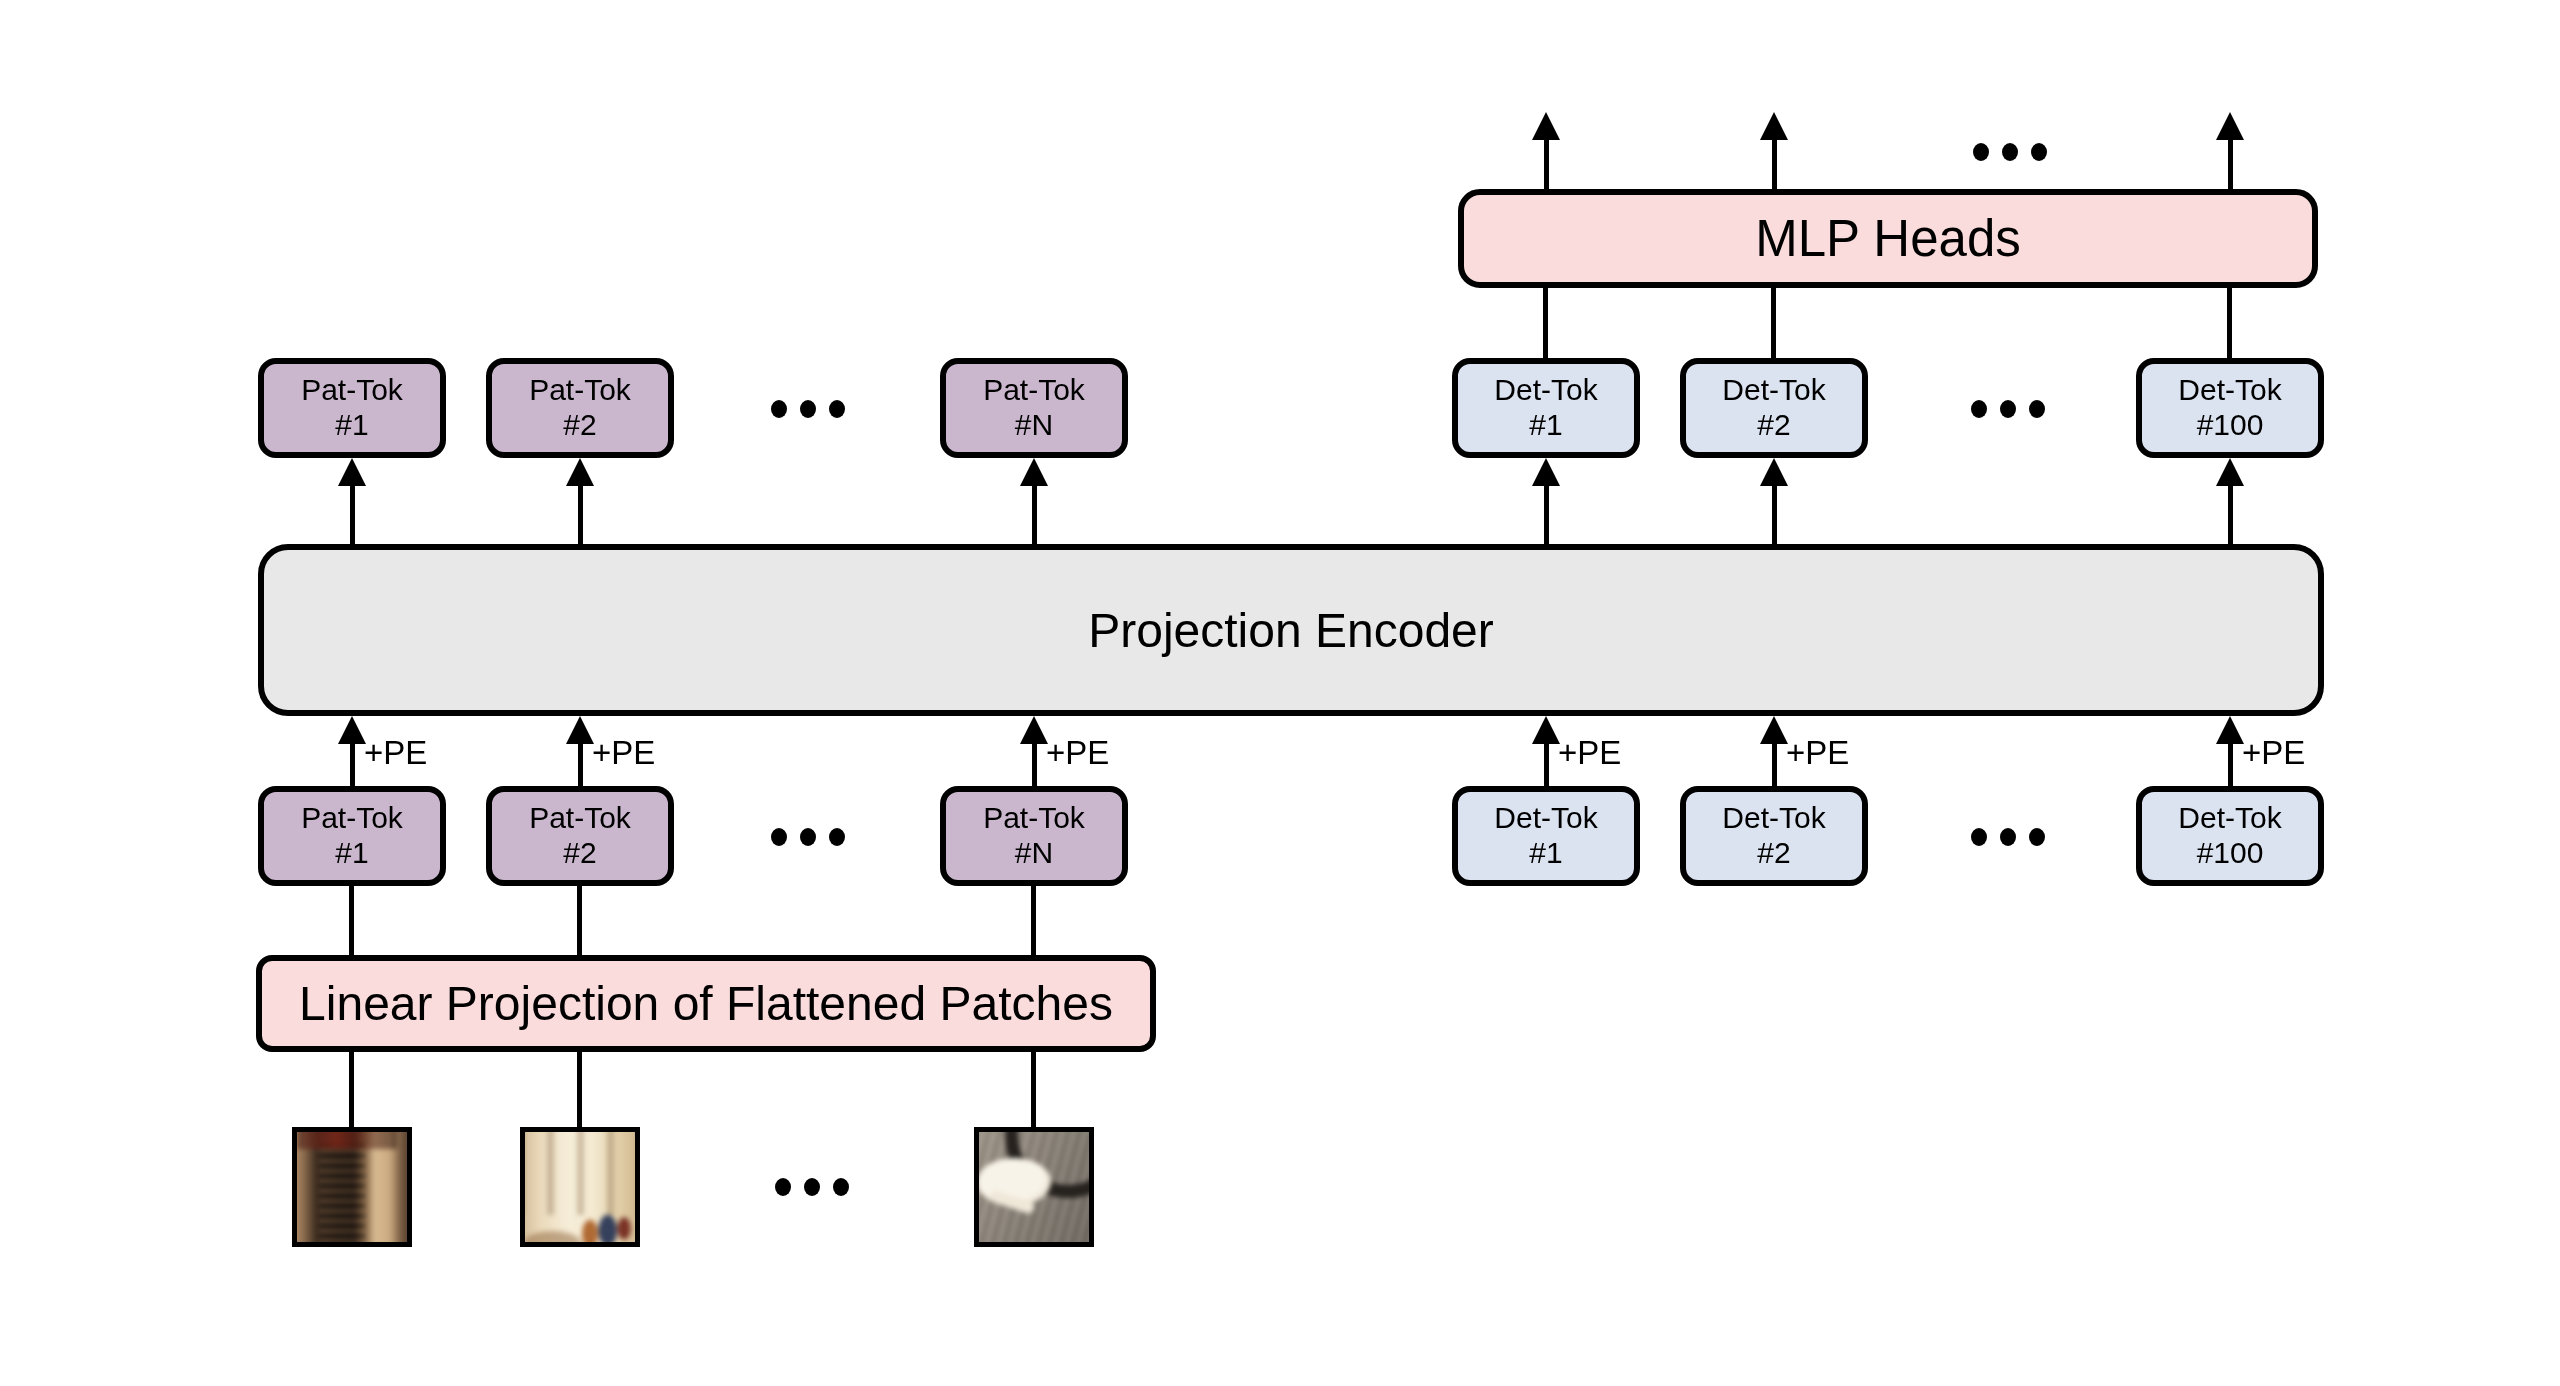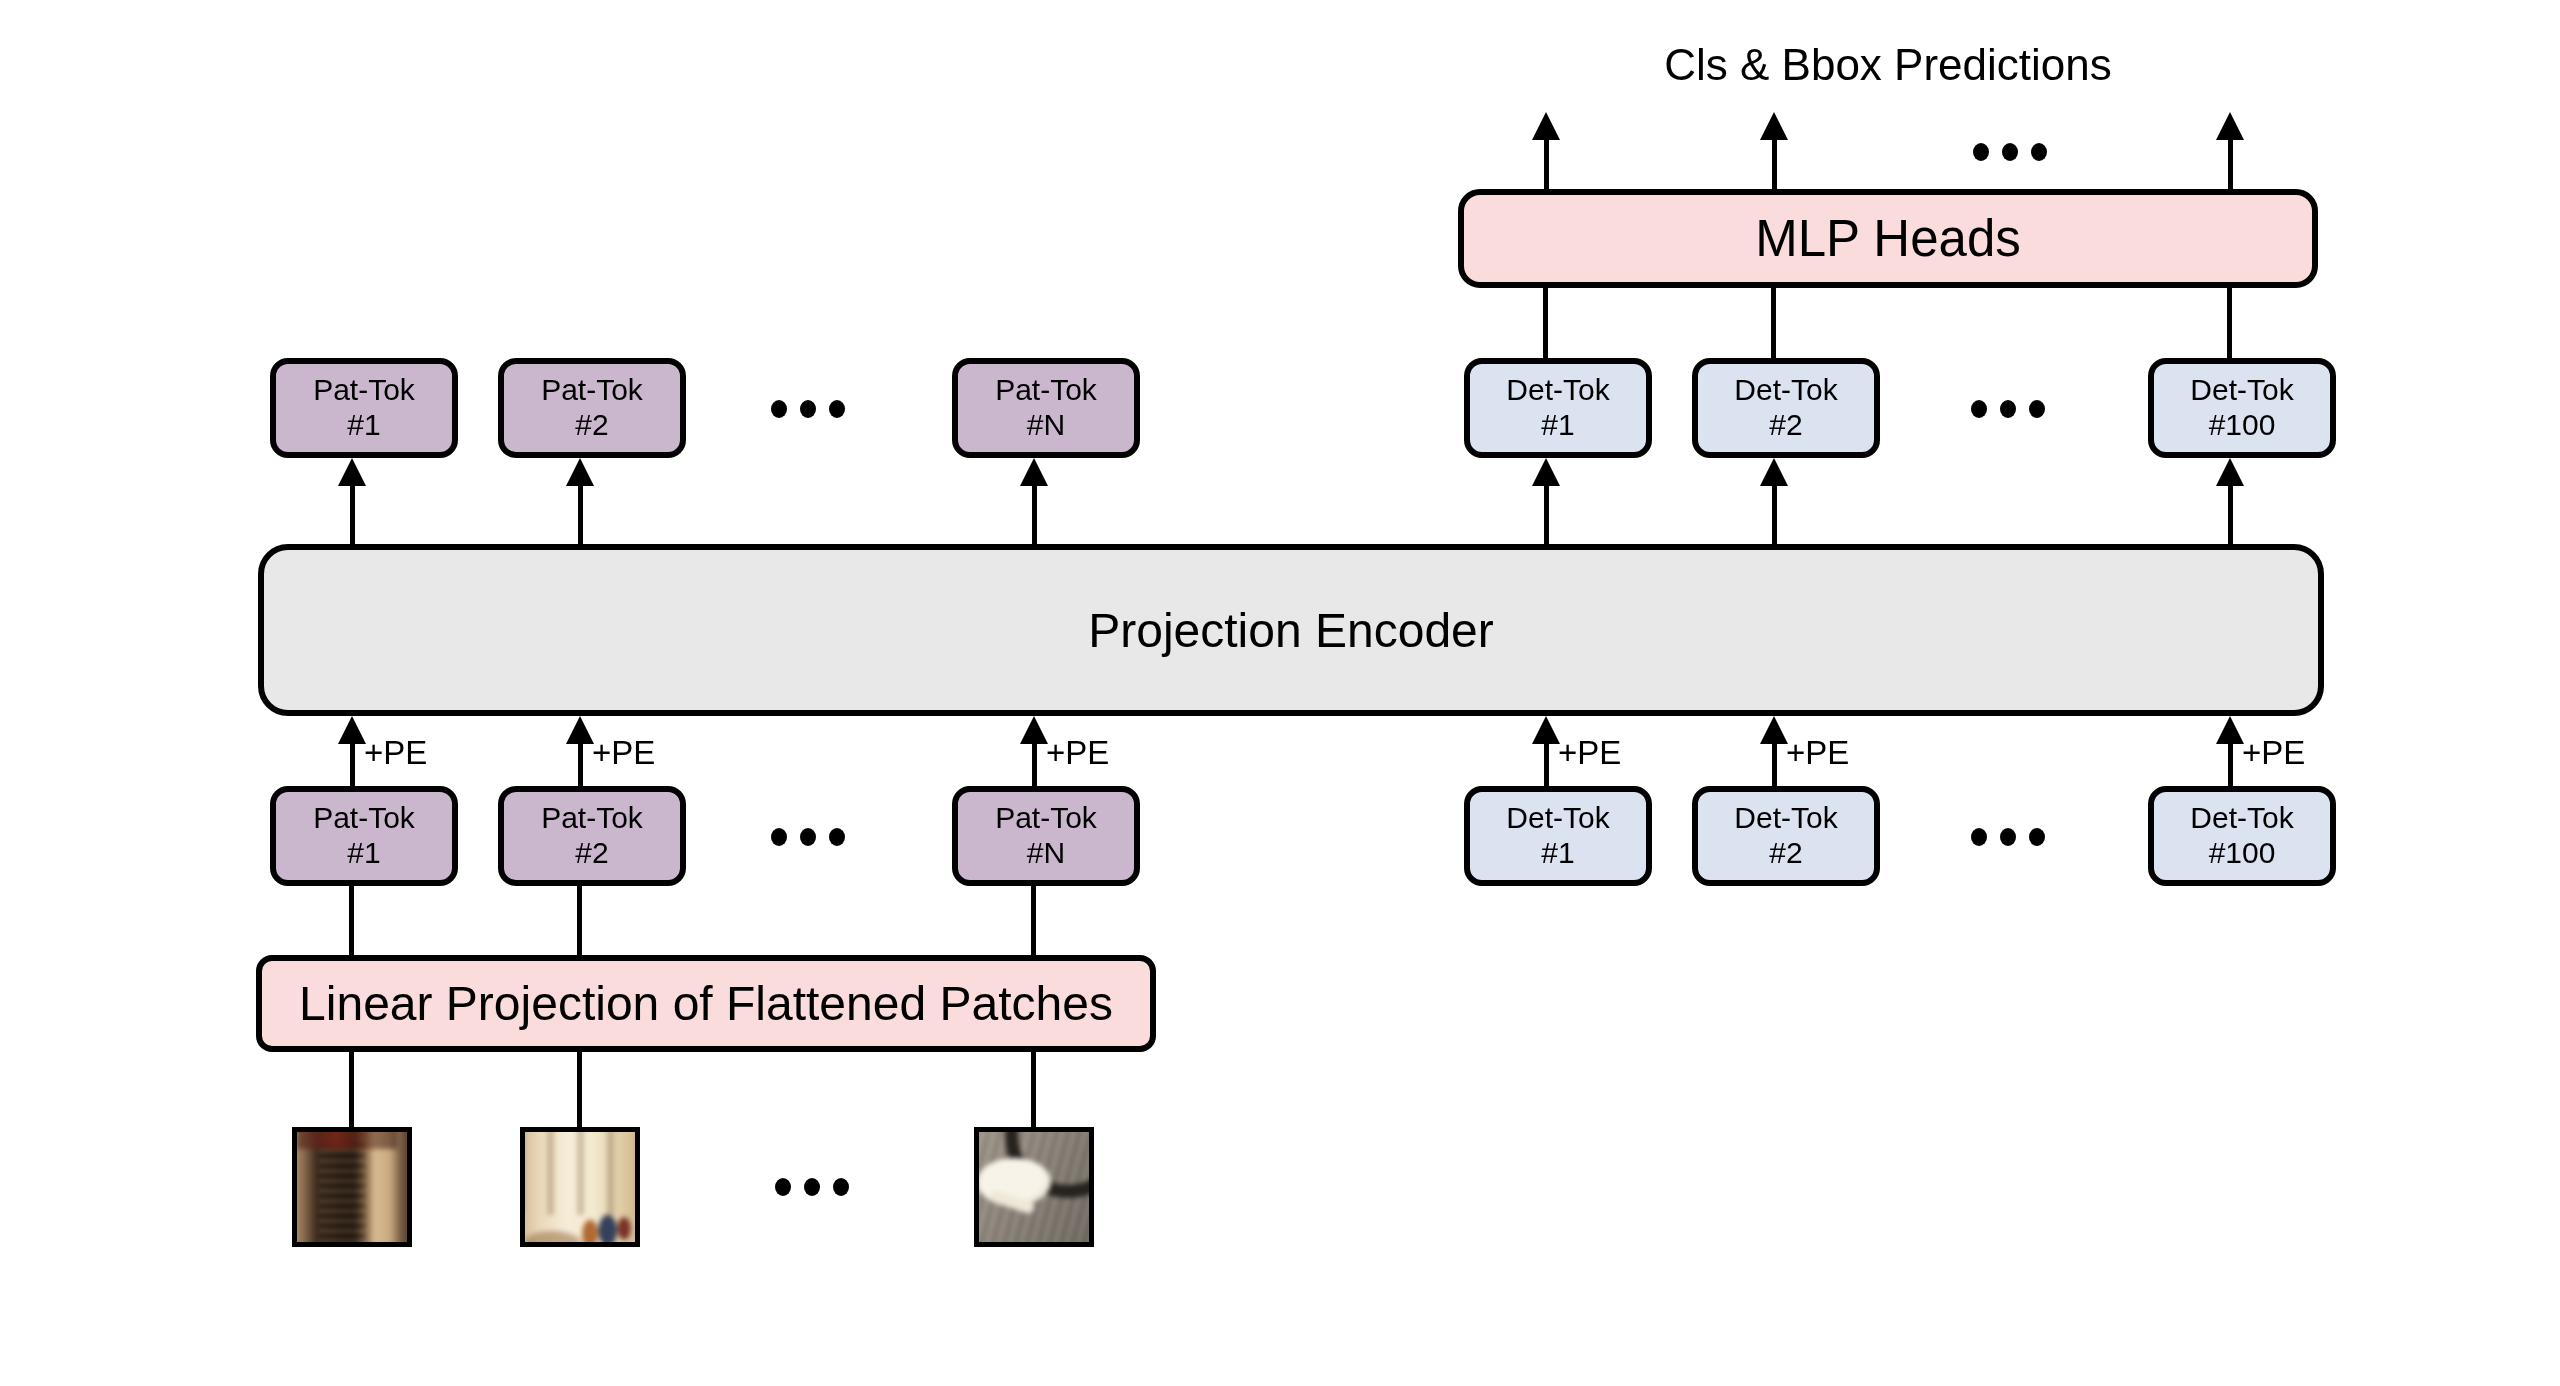--- a/index.html
+++ b/index.html
@@ -8,21 +8,21 @@
     background:var(--background,#fff);
     font-family:"Liberation Sans",sans-serif;color:#000;overflow:hidden;
   }
   .label{position:absolute;text-align:center;}
   .box{
     position:absolute;box-sizing:border-box;border:6px solid var(--line,#000);
     display:flex;align-items:center;justify-content:center;text-align:center;
   }
   .tok{
     width:188px;height:100px;border-radius:18px;flex-direction:column;
-    font-size:30px;line-height:1.16;margin-left:12px;
+    font-size:30px;line-height:1.16;
   }
   .tok.pat{background:var(--pat-token-fill,#CAB7CE);}
   .tok.det{background:var(--det-token-fill,#DBE3F1);}
   #mlp-box{background:var(--head-fill,#FADCDC);font-size:51px;border-radius:22px;}
   #encoder-box{background:var(--encoder-fill,#E8E8E8);font-size:48px;border-radius:30px;}
   #linear-box{background:var(--head-fill,#FADCDC);font-size:48px;border-radius:16px;}
   .vline{position:absolute;width:5px;background:var(--line,#000);}
   .arrow{position:absolute;width:28px;}
   .arrow .shaft{
     position:absolute;left:50%;top:16px;bottom:0;width:5px;margin-left:-2.5px;
@@ -66,21 +66,20 @@
   .p3-dog{position:absolute;left:6px;top:34px;width:74px;height:48px;border-radius:50%;
     background:radial-gradient(ellipse at 42% 42%,#f8f3e8 0 58%,#e8e0cf 74%,rgba(232,224,207,0) 88%);}
   .p3-leg{position:absolute;left:18px;top:72px;width:46px;height:12px;border-radius:8px;
     background:#efe8d9;transform:rotate(18deg);}
 </style>
 </head>
 <body>
 
 <div class="stage">
 
-  <div class="label" style="left:1458px;top:40px;width:860px;font-size:44px;">Cls &amp; Bbox Predictions</div>
 
   <div class="arrow" style="left:1532px;top:112px;height:77px;">
       <span class="head"></span>
       <span class="shaft"></span>
     </div>
   <div class="arrow" style="left:1760px;top:112px;height:77px;">
       <span class="head"></span>
       <span class="shaft"></span>
     </div>
   <div class="arrow" style="left:2216px;top:112px;height:77px;">

